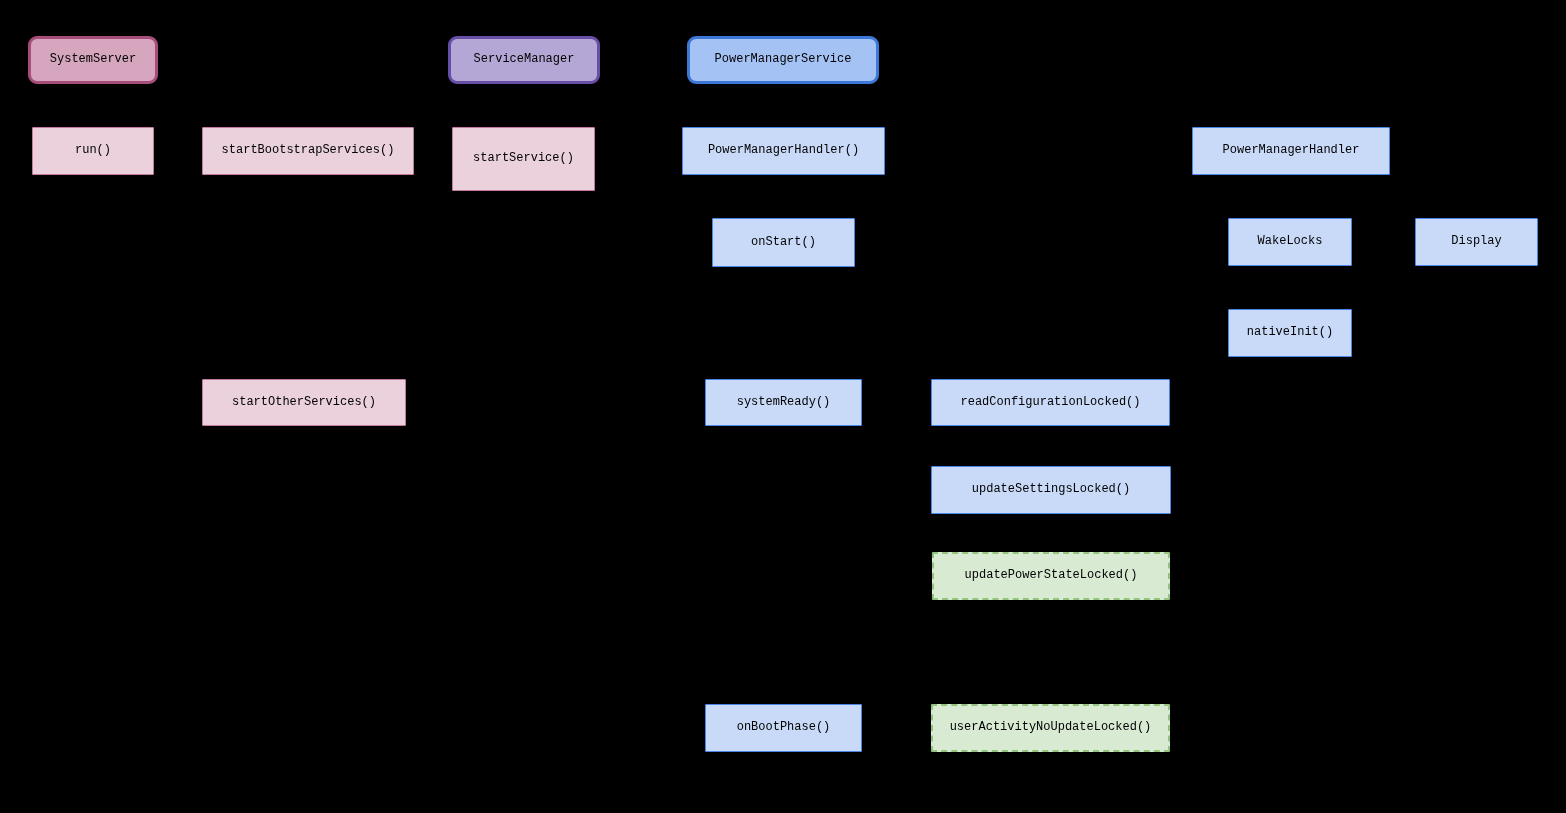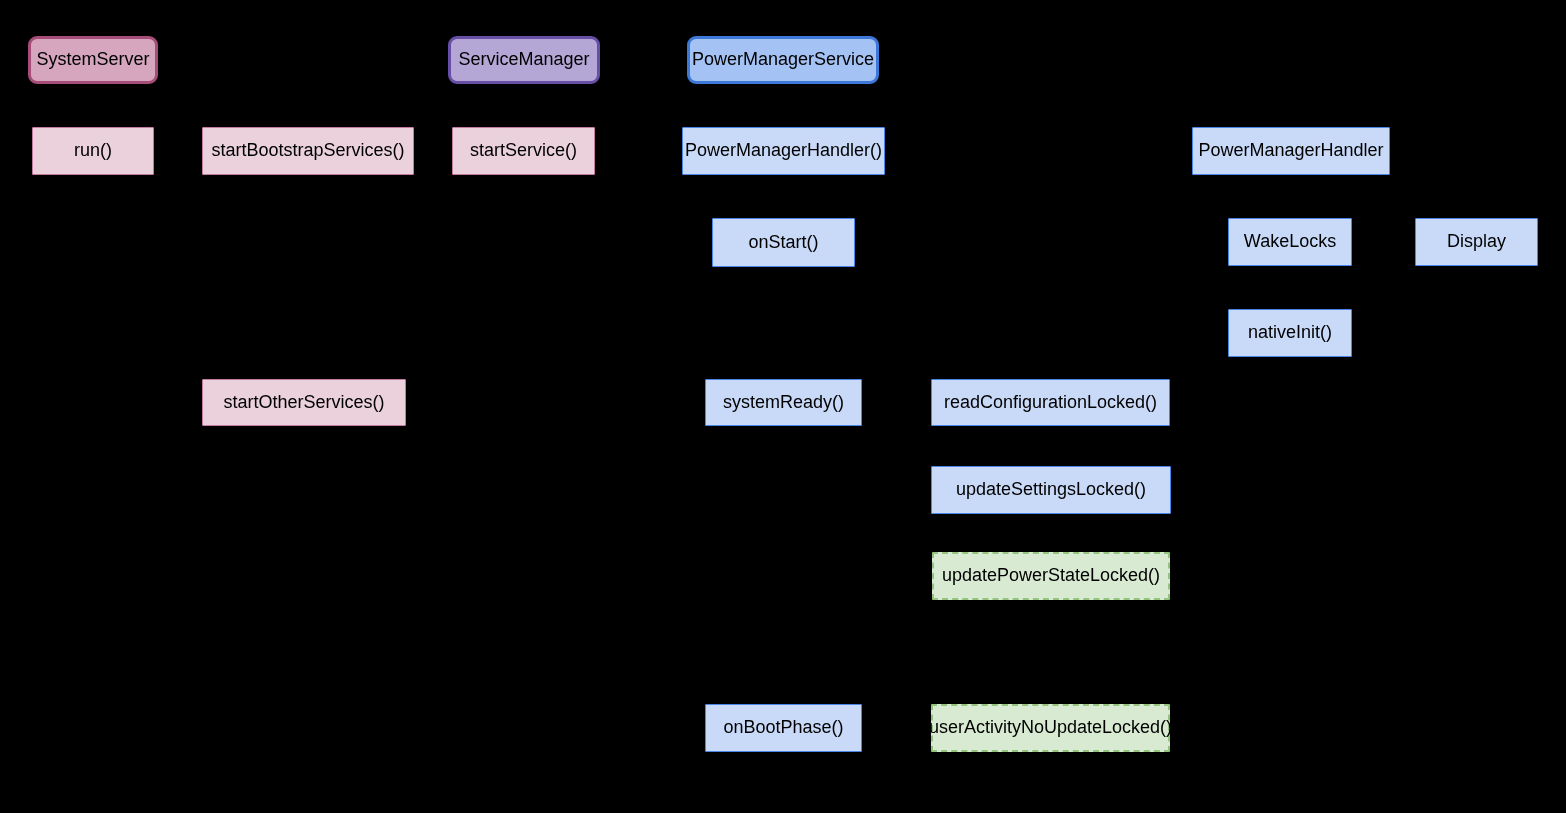--- a/index.html
+++ b/index.html
@@ -16,23 +16,24 @@
     font-family: "Liberation Sans", sans-serif;
   }
   .node {
     position: absolute;
     box-sizing: border-box;
     display: flex;
     align-items: center;
     justify-content: center;
     text-align: center;
     color: #000000;
-    font-size: 18px;
+    font-size: 12px;
     line-height: 1.1;
     white-space: nowrap;
+    font-family: Liberation Mono, monospace;
   }
 </style>
 </head>
 <body>
 
 <div class="canvas" style="width: 1566px; height: 813px; background: rgb(0, 0, 0);">
     <div class="node" style="left: 28px; top: 36px; width: 130px; height: 48px; background: rgb(213, 166, 189); border: 3px solid rgb(166, 77, 121); border-radius: 9px; color: rgb(0, 0, 0);">
       <span>SystemServer</span>
     </div>
     <div class="node" style="left: 448px; top: 36px; width: 152px; height: 48px; background: rgb(180, 167, 214); border: 3px solid rgb(103, 78, 167); border-radius: 9px; color: rgb(0, 0, 0);">
@@ -40,21 +41,21 @@
     </div>
     <div class="node" style="left: 687px; top: 36px; width: 192px; height: 48px; background: rgb(164, 194, 244); border: 3px solid rgb(60, 120, 216); border-radius: 9px; color: rgb(0, 0, 0);">
       <span>PowerManagerService</span>
     </div>
     <div class="node" style="left: 32px; top: 127px; width: 122px; height: 48px; background: rgb(234, 209, 220); border: 1px solid rgb(194, 123, 160); border-radius: 1px; color: rgb(0, 0, 0);">
       <span>run()</span>
     </div>
     <div class="node" style="left: 202px; top: 127px; width: 212px; height: 48px; background: rgb(234, 209, 220); border: 1px solid rgb(194, 123, 160); border-radius: 1px; color: rgb(0, 0, 0);">
       <span>startBootstrapServices()</span>
     </div>
-    <div class="node" style="left: 452px; top: 127px; width: 143px; height: 48px; background: rgb(234, 209, 220); border: 1px solid rgb(194, 123, 160); border-radius: 1px; color: rgb(0, 0, 0);">
+    <div class="node" style="left: 452px; top: 127px; width: 143px; height: 64px; background: rgb(234, 209, 220); border: 1px solid rgb(194, 123, 160); border-radius: 1px; color: rgb(0, 0, 0);">
       <span>startService()</span>
     </div>
     <div class="node" style="left: 682px; top: 127px; width: 203px; height: 48px; background: rgb(201, 218, 248); border: 1px solid rgb(74, 134, 232); border-radius: 1px; color: rgb(0, 0, 0);">
       <span>PowerManagerHandler()</span>
     </div>
     <div class="node" style="left: 1192px; top: 127px; width: 198px; height: 48px; background: rgb(201, 218, 248); border: 1px solid rgb(74, 134, 232); border-radius: 1px; color: rgb(0, 0, 0);">
       <span>PowerManagerHandler</span>
     </div>
     <div class="node" style="left: 712px; top: 218px; width: 143px; height: 49px; background: rgb(201, 218, 248); border: 1px solid rgb(74, 134, 232); border-radius: 1px; color: rgb(0, 0, 0);">
       <span>onStart()</span>

